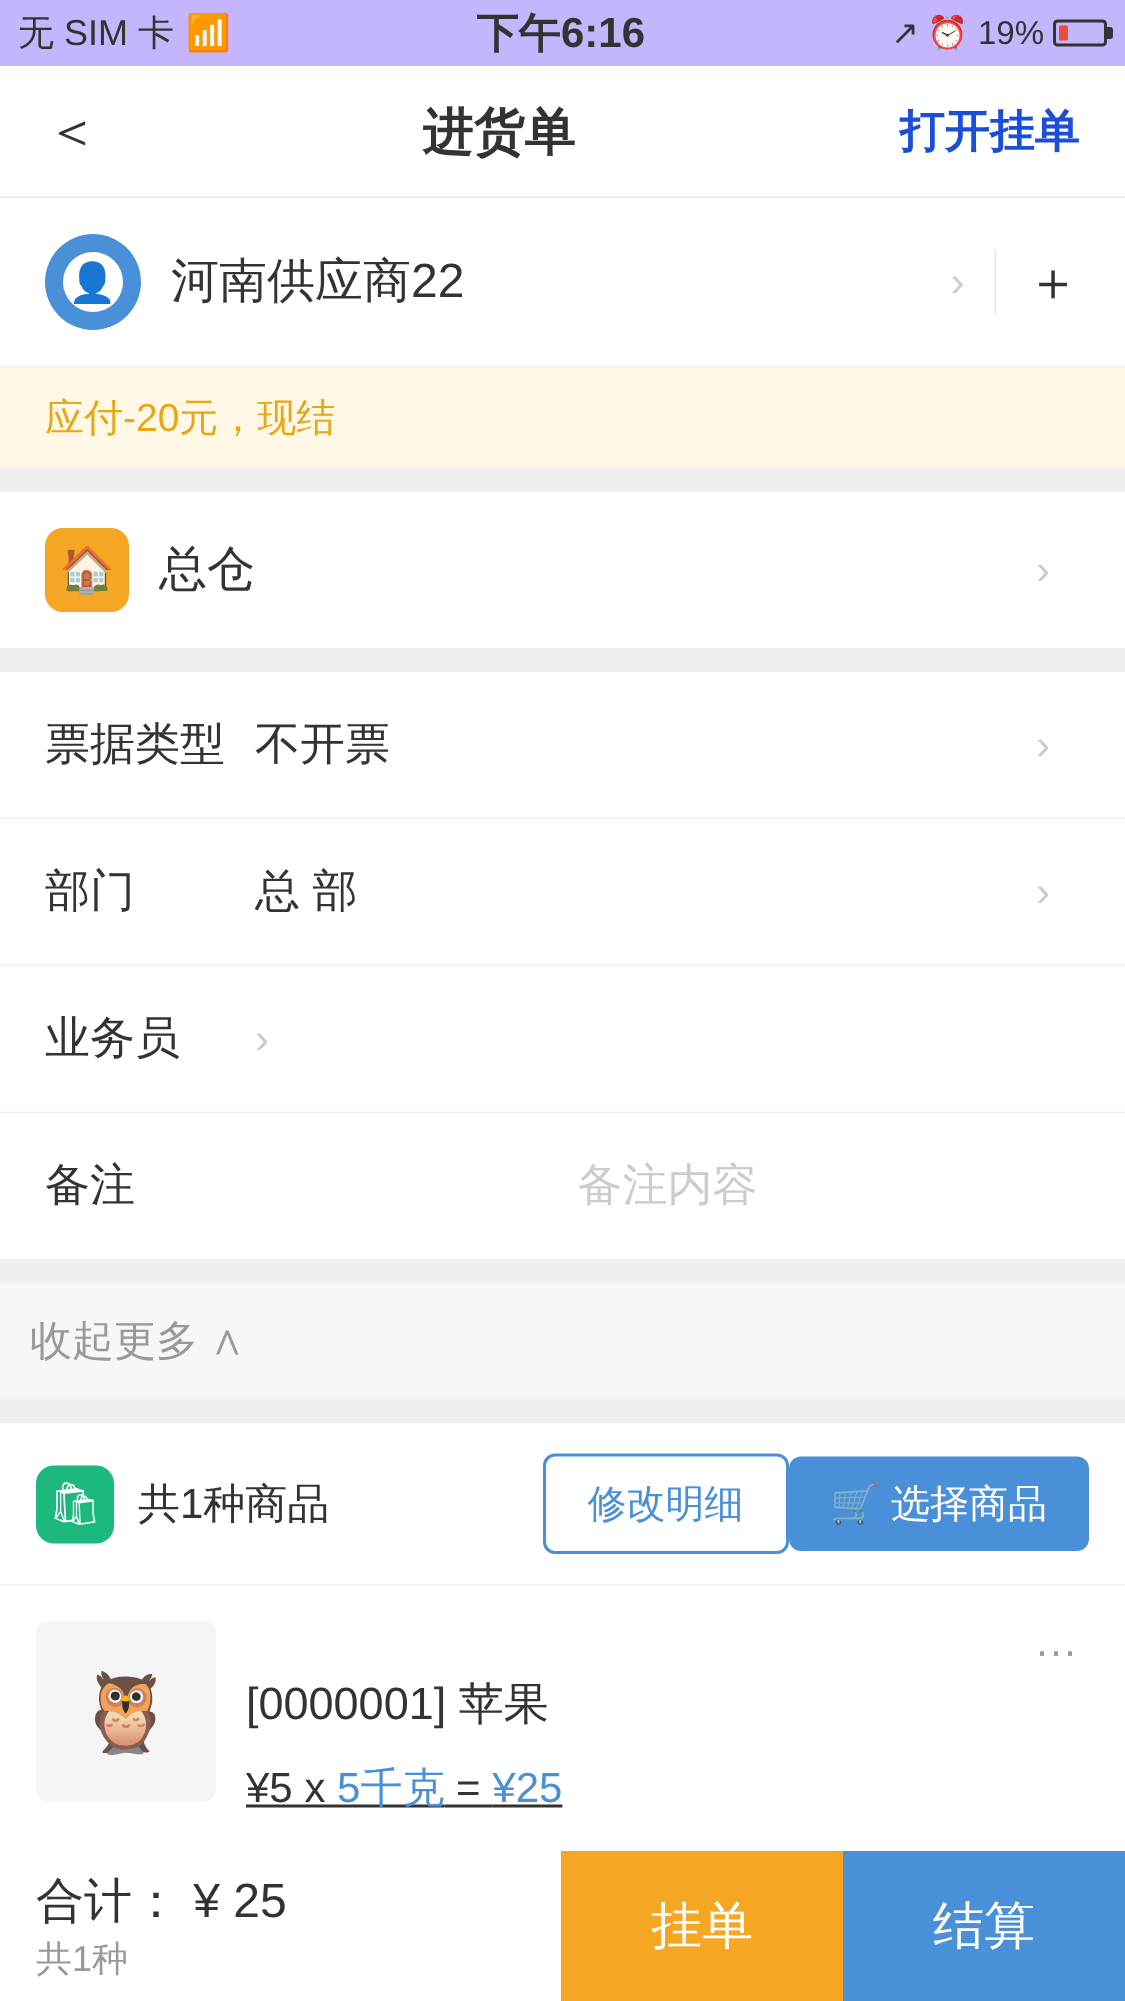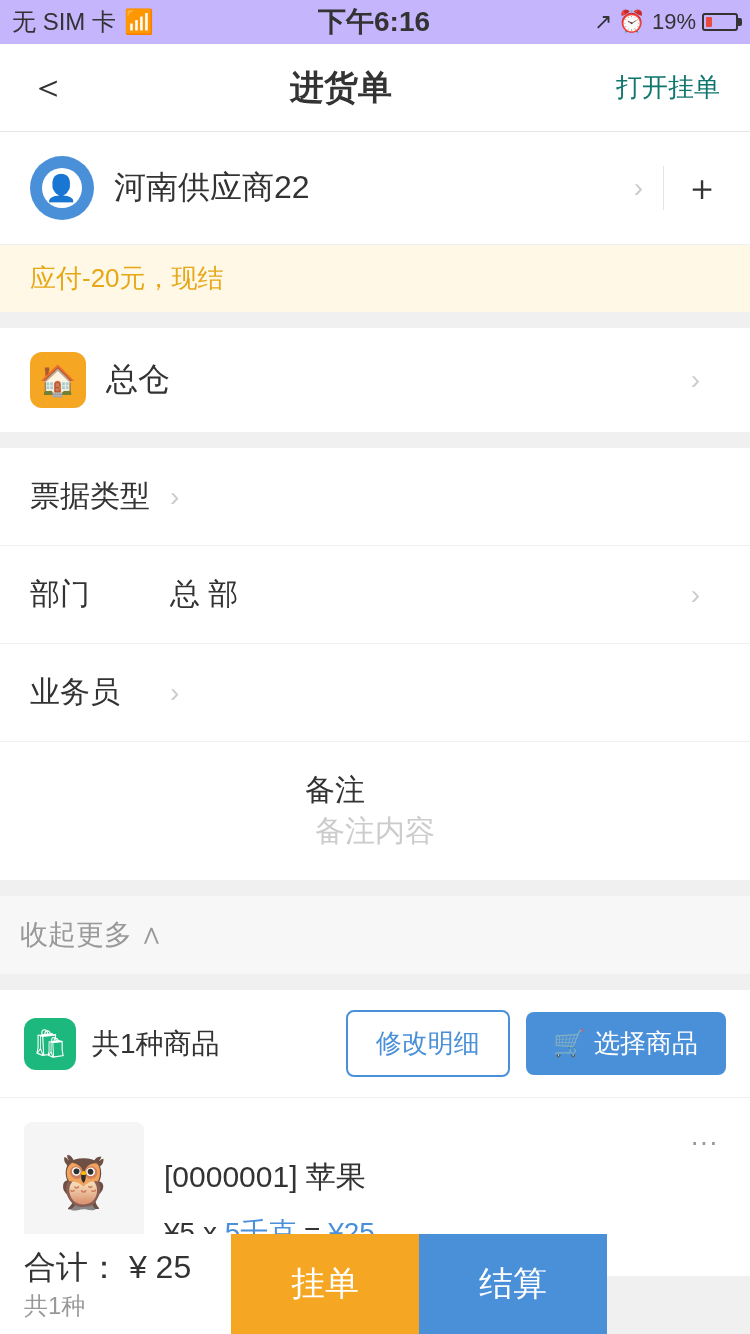--- a/index.html
+++ b/index.html
@@ -68,23 +68,24 @@
       font-size: 36px;
       color: #333;
       cursor: pointer;
     }
     .nav-title {
       font-size: 34px;
       font-weight: 600;
       color: #333;
     }
     .nav-right {
-      font-size: 26px;
-      color: #0f766e;
-      cursor: pointer;
+      font-size: 30px;
+      color: #1d4ed8;
+      cursor: pointer;
+      font-weight: bold;
     }
 
     
     .section {
       background: #fff;
       margin-bottom: 16px;
     }
 
     
     .supplier-row {
@@ -147,35 +148,36 @@
 
     
     .form-row {
       display: flex;
       align-items: center;
       padding: 28px 30px;
       border-bottom: 1px solid #f0f0f0;
       background: #fff;
       cursor: pointer;
     }
-    .form-row:last-child { border-bottom: none; flex-direction: column; }
+    .form-row:last-child { border-bottom: none; }
 
     .form-label {
       font-size: 30px;
       color: #333;
       width: 140px;
       flex-shrink: 0;
     }
     .form-value {
       flex: 1;
       font-size: 30px;
       color: #333;
     }
     .form-value.placeholder {
       color: #ccc;
+      text-align: center;
     }
 
     
     .warehouse-row {
       display: flex;
       align-items: center;
       padding: 24px 30px;
       background: #fff;
       cursor: pointer;
     }
@@ -231,21 +233,20 @@
       color: #333;
     }
     .btn-outline {
       border: 2px solid #4A90D9;
       color: #4A90D9;
       background: #fff;
       border-radius: 8px;
       padding: 14px 28px;
       font-size: 26px;
       cursor: pointer;
-      margin-right: 16px;
     }
     .btn-solid {
       background: #4A90D9;
       color: #fff;
       border: none;
       border-radius: 8px;
       padding: 14px 28px;
       font-size: 26px;
       cursor: pointer;
       display: flex;
@@ -290,21 +291,21 @@
       font-size: 28px;
       cursor: pointer;
       padding: 4px 8px;
     }
 
     
     .footer {
       position: fixed;
       bottom: 0;
       left: 0;
-      width: 607px;
+      width: 750px;
       height: 100px;
       display: flex;
       align-items: center;
       background: #fff;
     }
     .footer-total {
       flex: 1;
       padding: 0 24px;
       display: flex;
       flex-direction: column;
@@ -385,20 +386,21 @@
       <span style="color:#fff;font-size:30px;">🏠</span>
     </div>
     <span class="warehouse-name">总仓</span>
     <span class="chevron-right">›</span>
   </div>
 </div>
 
 <div class="section">
   <div class="form-row">
     <span class="form-label">票据类型</span>
+    <span class="form-value">不开票</span>
     <span class="chevron-right">›</span>
   </div>
   <div class="form-row">
     <span class="form-label">部门</span>
     <span class="form-value">总 部</span>
     <span class="chevron-right">›</span>
   </div>
   <div class="form-row">
     <span class="form-label">业务员</span>
     <span class="chevron-right">›</span>

